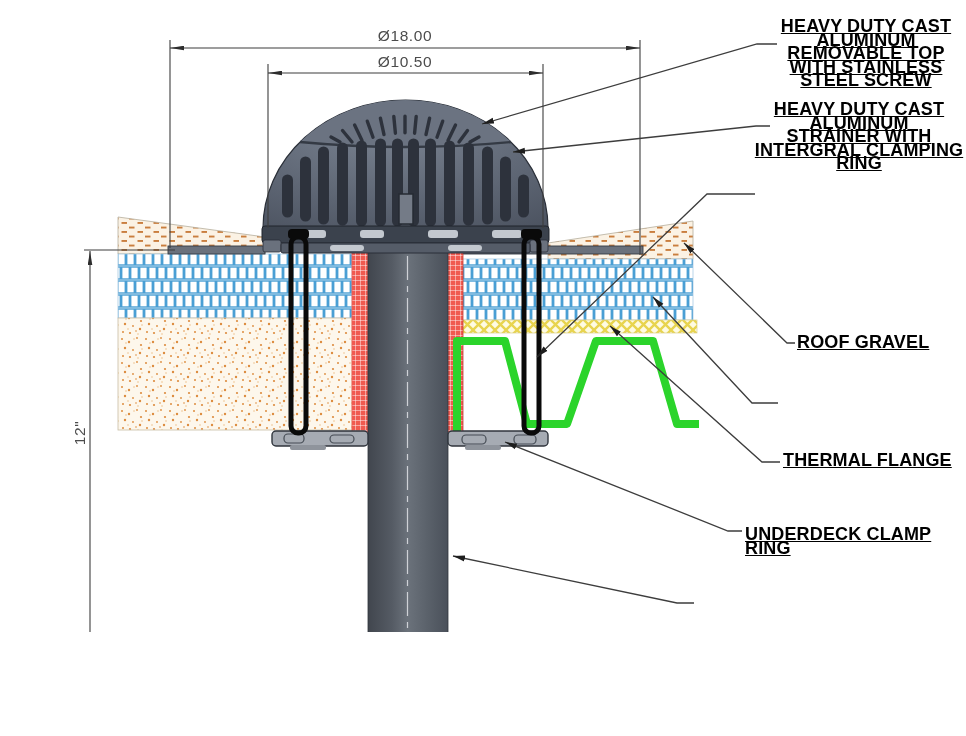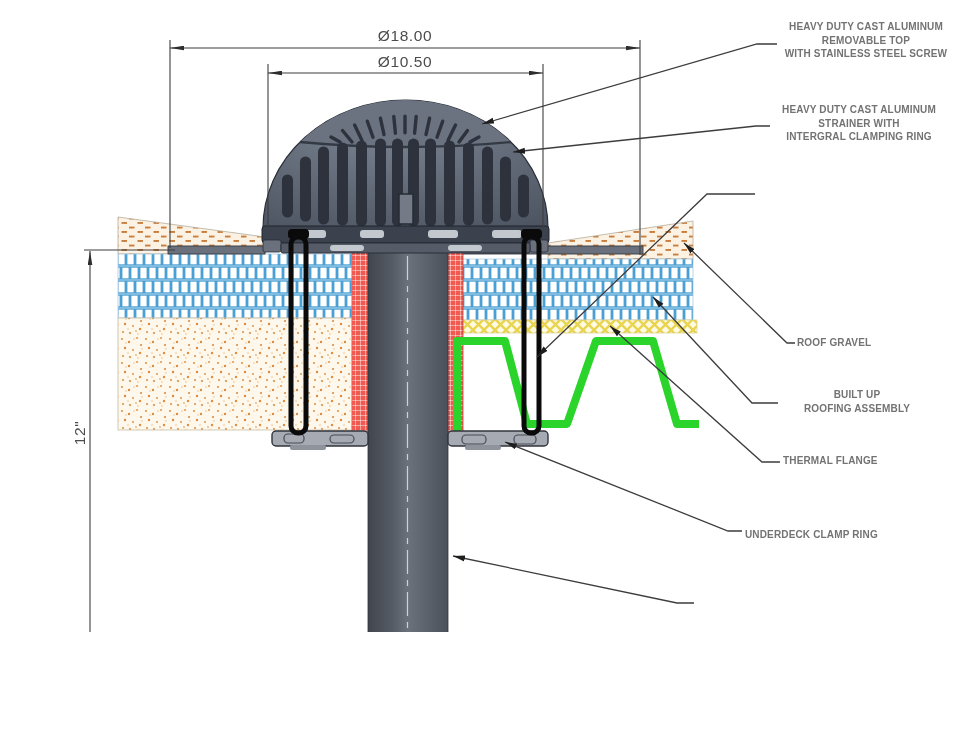--- a/index.html
+++ b/index.html
@@ -1,20 +1,20 @@
 <!DOCTYPE html>
 <html><head>
 <meta charset="utf-8">
 <style>
   html,body{margin:0;padding:0;background:#fff;}
   .stage{position:relative;width:966px;height:632px;background:#ffffff;
          font-family:"Liberation Sans",sans-serif;overflow:hidden;}
   .stage svg{position:absolute;left:0;top:0;}
-  .callout{position:absolute;font-weight:bold;font-size:10px;line-height:13.6px;
-           color:#737373;white-space:pre-line;letter-spacing:.15px;}
+  .callout{position:absolute;font-weight:bold;font-size:18px;line-height:13.6px;
+           color:#000000;white-space:pre-line;letter-spacing:.15px;text-decoration:underline;}
   .dim{position:absolute;font-size:15.5px;color:#4c4c4c;letter-spacing:.6px;
        font-weight:400;}
   .ctr{text-align:center;}
   #cap-top{left:766px;top:20px;width:200px;}
   #strainer{left:752px;top:103px;width:214px;}
   #studs{left:750px;top:172px;width:216px;}
   #gravel{left:797px;top:336px;}
   #builtup{left:772px;top:388px;width:170px;}
   #thermal{left:783px;top:454px;}
   #underdeck{left:745px;top:528px;}
@@ -236,18 +236,16 @@
 <div class="dim" id="d12">12"</div>
 <div class="dim" id="dvar">ØVARIES</div>
 
 <div class="callout ctr" id="cap-top">HEAVY DUTY CAST ALUMINUM
 REMOVABLE TOP
 WITH STAINLESS STEEL SCREW</div>
 <div class="callout ctr" id="strainer">HEAVY DUTY CAST ALUMINUM
 STRAINER WITH
 INTERGRAL CLAMPING RING</div>
 <div class="callout" id="gravel">ROOF GRAVEL</div>
-<div class="callout ctr" id="builtup">BUILT UP
-ROOFING ASSEMBLY</div>
 <div class="callout" id="thermal">THERMAL FLANGE</div>
 <div class="callout" id="underdeck">UNDERDECK CLAMP RING</div>
 
 </div>
 
 </body></html>

